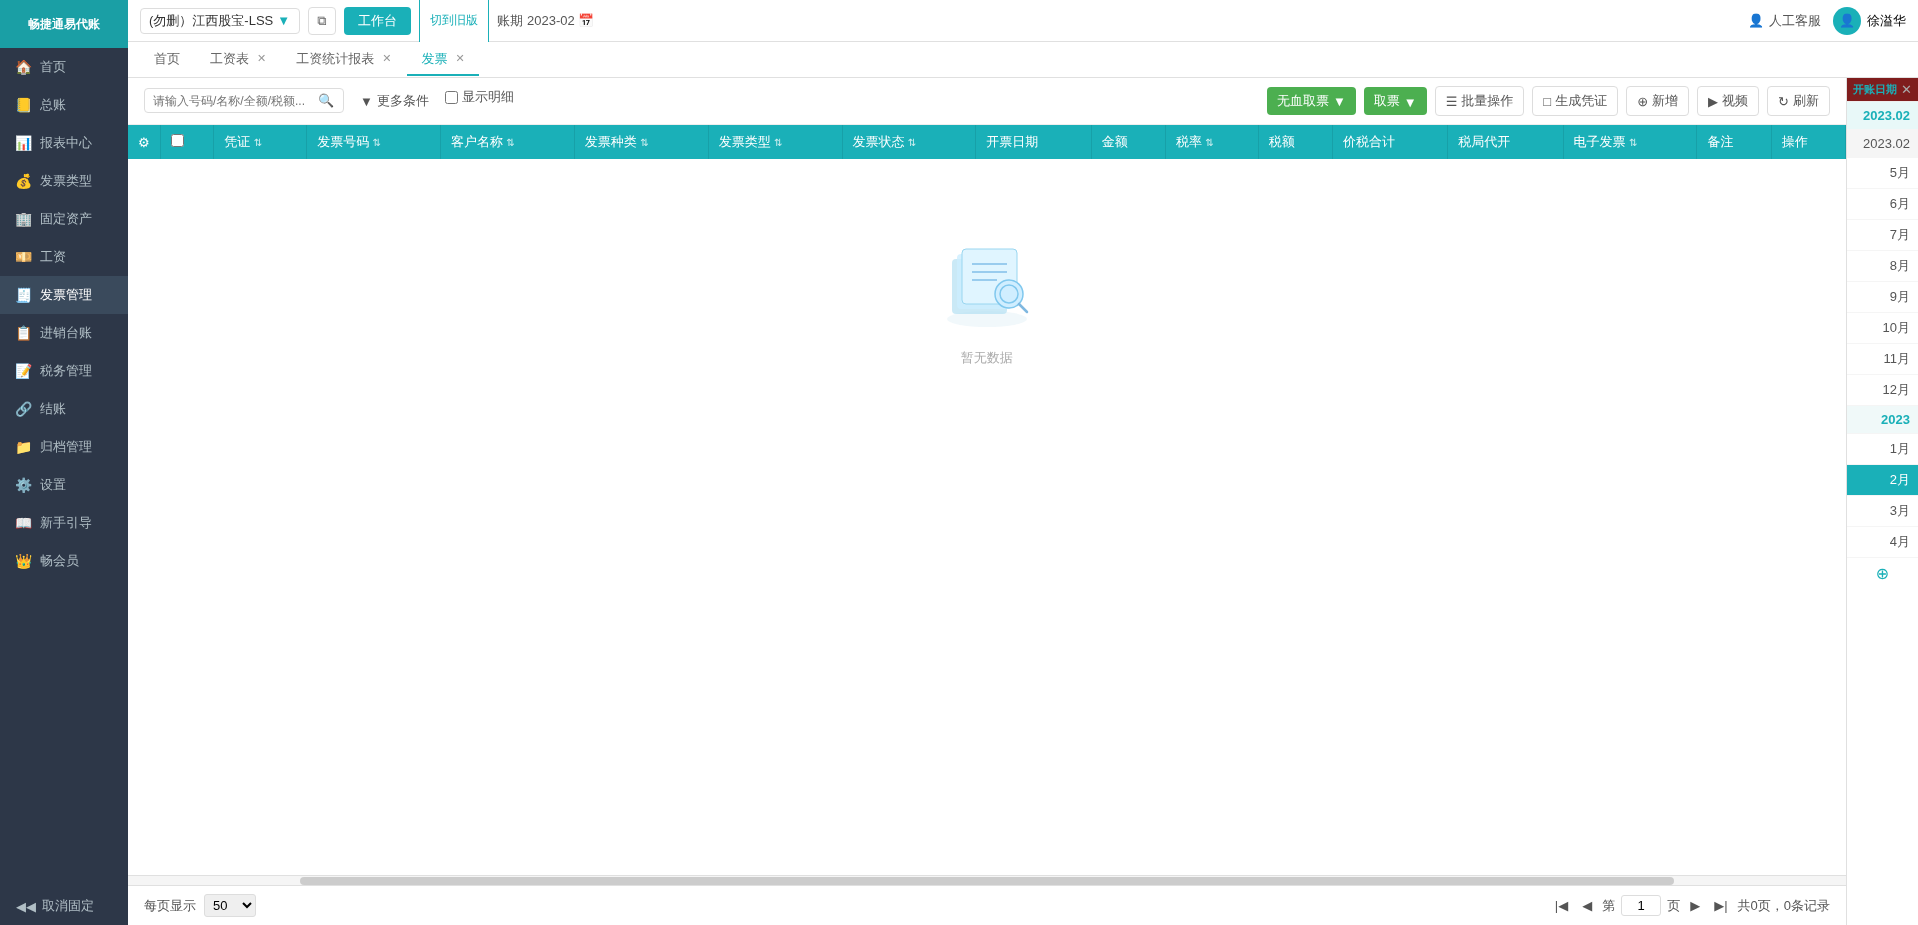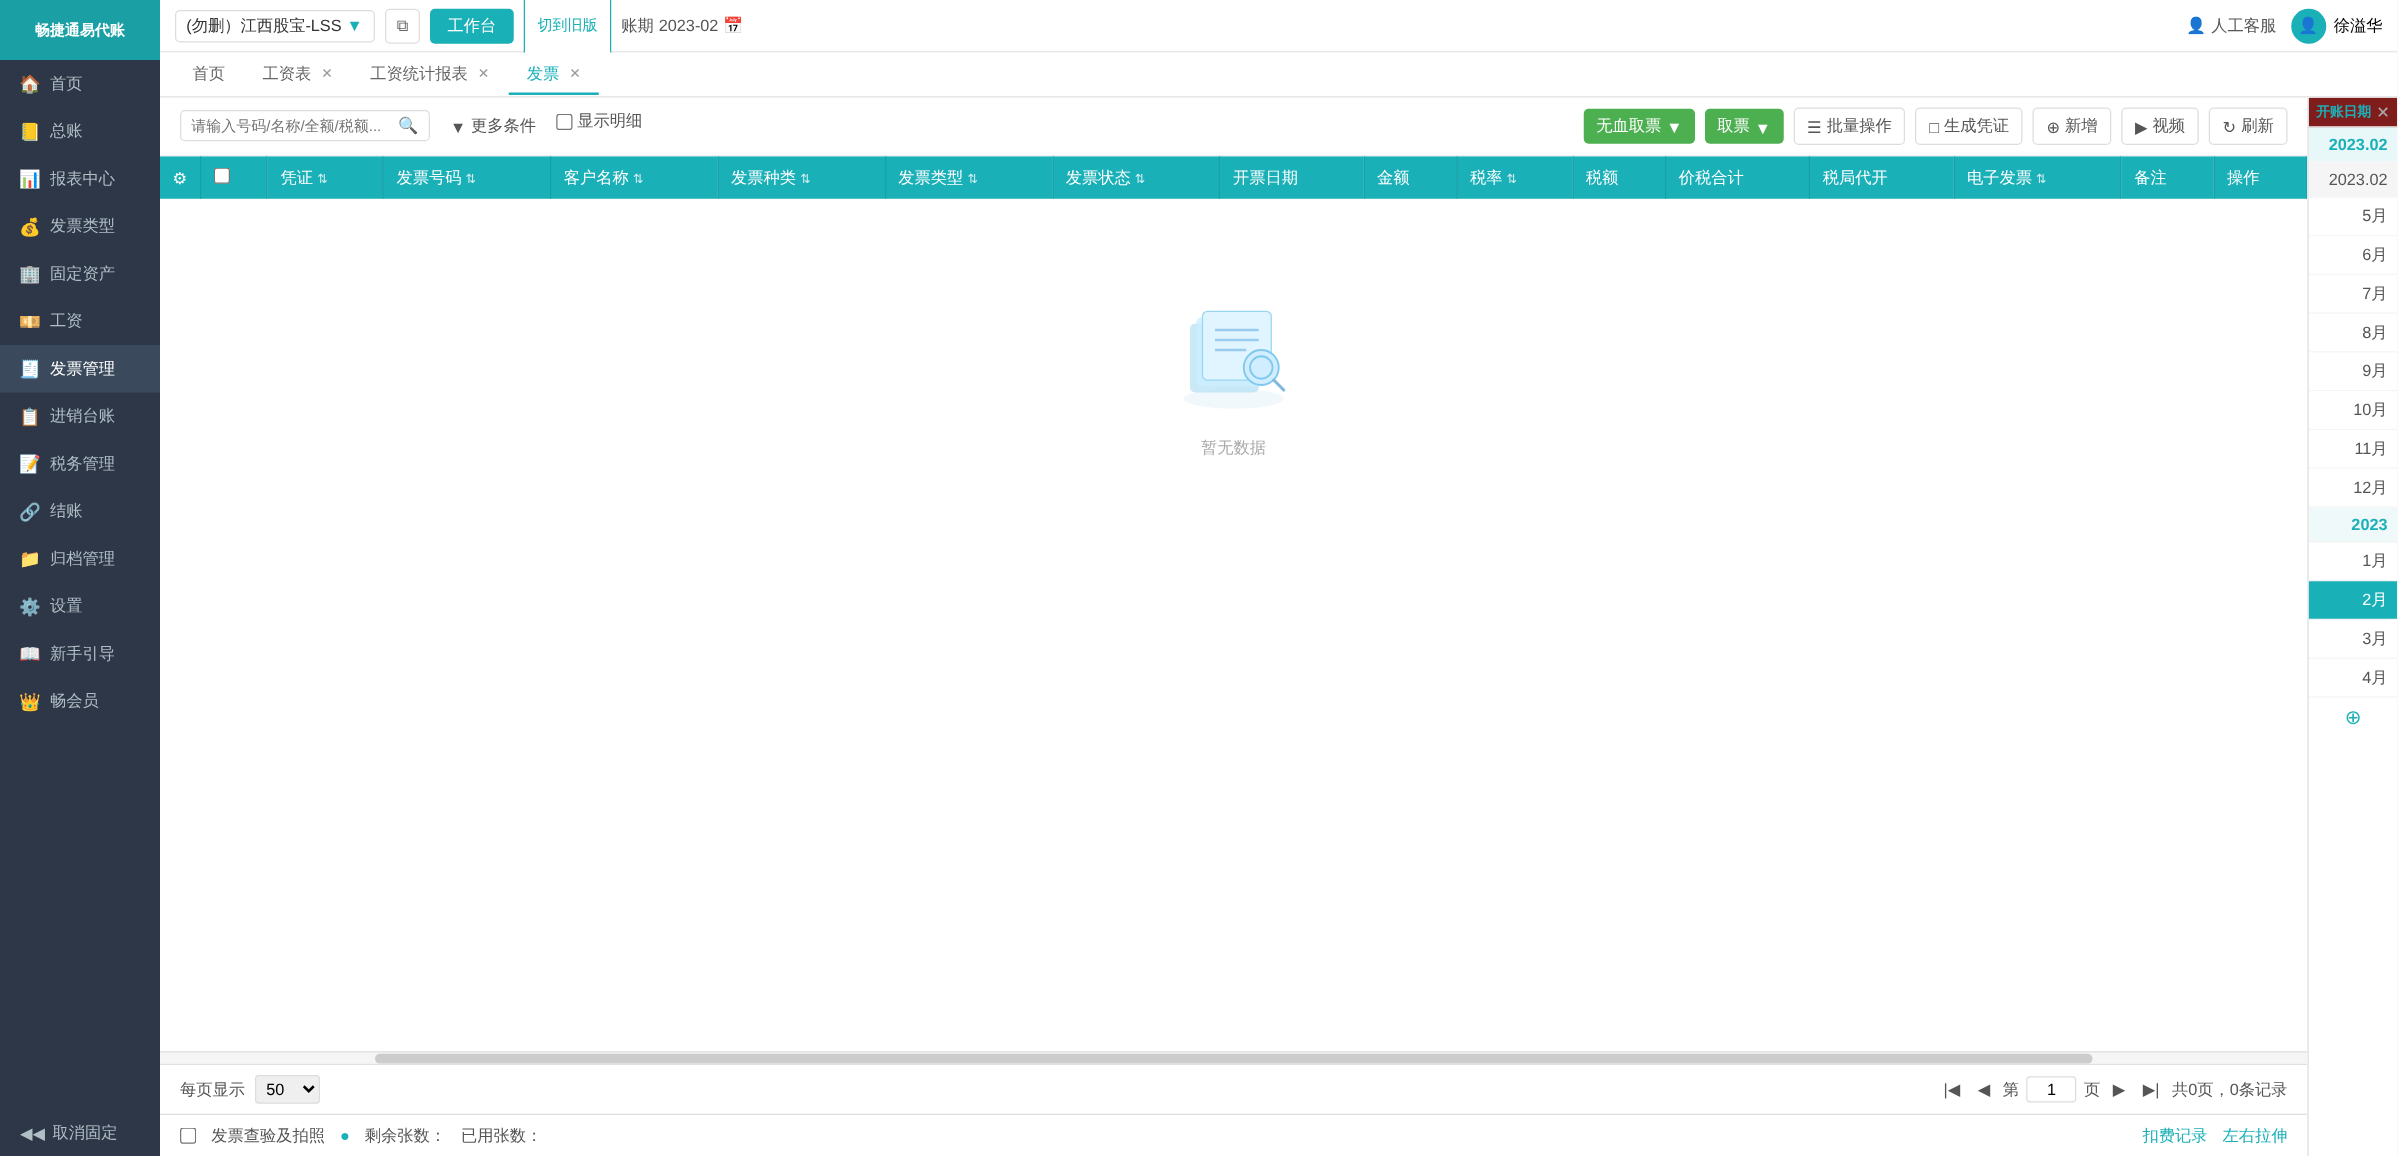--- a/index.html
+++ b/index.html
@@ -326,30 +326,20 @@
           <button>◀</button>
           <span>第</span>
           <input type="text" value="1" style="">
           <span>页</span>
           <button>▶</button>
           <button>▶|</button>
           <span>共0页，0条记录</span>
         </div>
       </div>
 
-      <div class="bottom-bar">
-        <input type="checkbox" style="">
-        <span>发票查验及拍照</span>
-        <span class="bottom-dot">●</span>
-        <span>剩余张数：</span>
-        <span>已用张数：</span>
-        <span style="margin-left:auto;"></span>
-        <span class="bottom-link">扣费记录</span>
-        <span class="bottom-link">左右拉伸</span>
-      </div>
     </div>
 
     <div class="date-panel">
       <div class="date-panel-header">
         <span style="font-size:11px;color:#1ab0b8;font-weight:bold;">开账日期</span>
         <span style="cursor:pointer;color:#aaa;">✕</span>
       </div>
       <div class="date-item" style="background:#e8f8f8;color:#1ab0b8;font-weight:bold;">
         <span>2023.02</span>
       </div>

